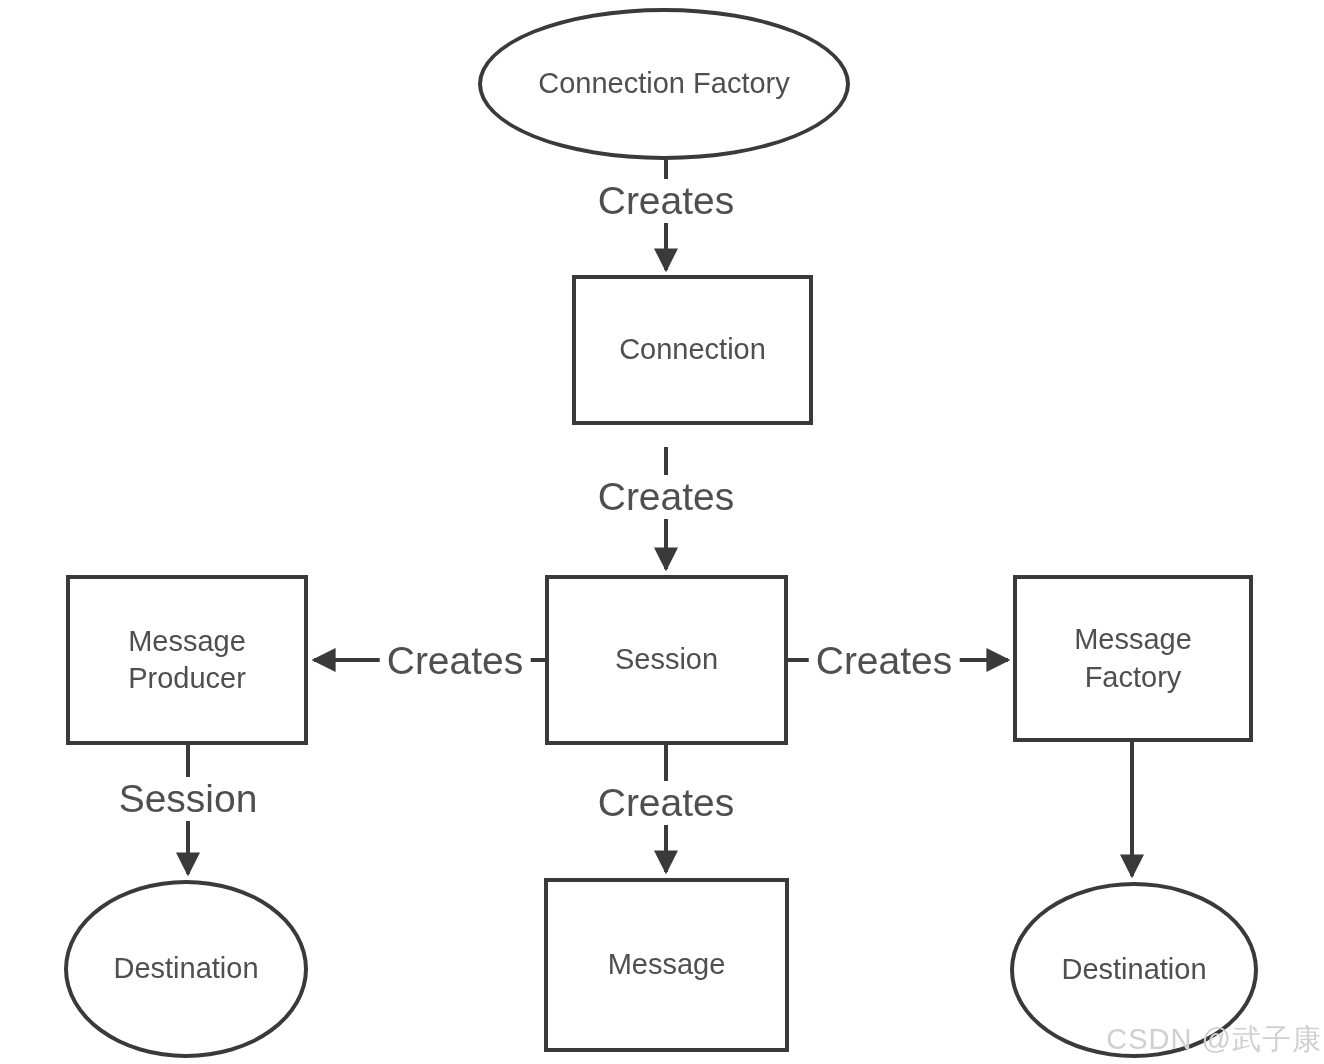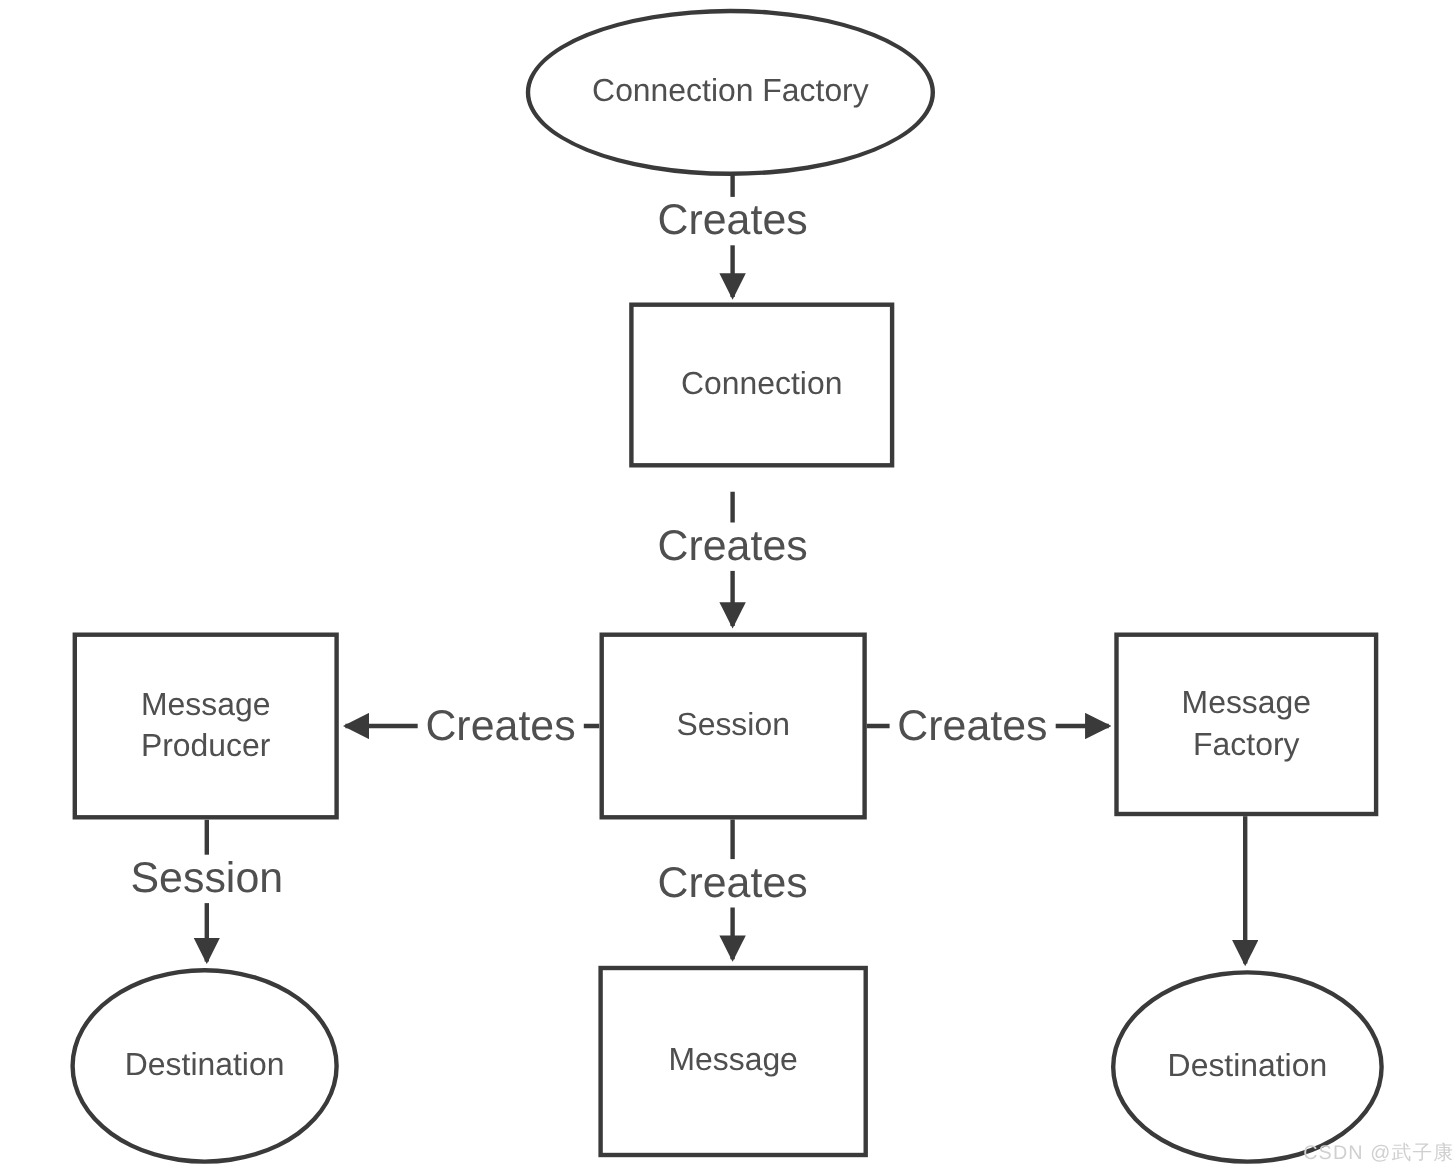--- a/index.html
+++ b/index.html
@@ -55,21 +55,21 @@
     padding: 0 7px;
     white-space: nowrap;
     z-index: 3;
   }
 
   .watermark {
     position: absolute;
     right: 2px;
     bottom: 4px;
     color: var(--watermark);
-    font-size: 18px;
+    font-size: 29px;
     letter-spacing: 1px;
     white-space: nowrap;
     z-index: 4;
   }
 
   
   #n-connection-factory { left: 478px; top: 8px;   width: 372px; height: 152px; }
   #n-connection         { left: 572px; top: 275px; width: 241px; height: 150px; }
   #n-session            { left: 545px; top: 575px; width: 243px; height: 170px; }
   #n-message-producer   { left: 66px;  top: 575px; width: 242px; height: 170px; }

